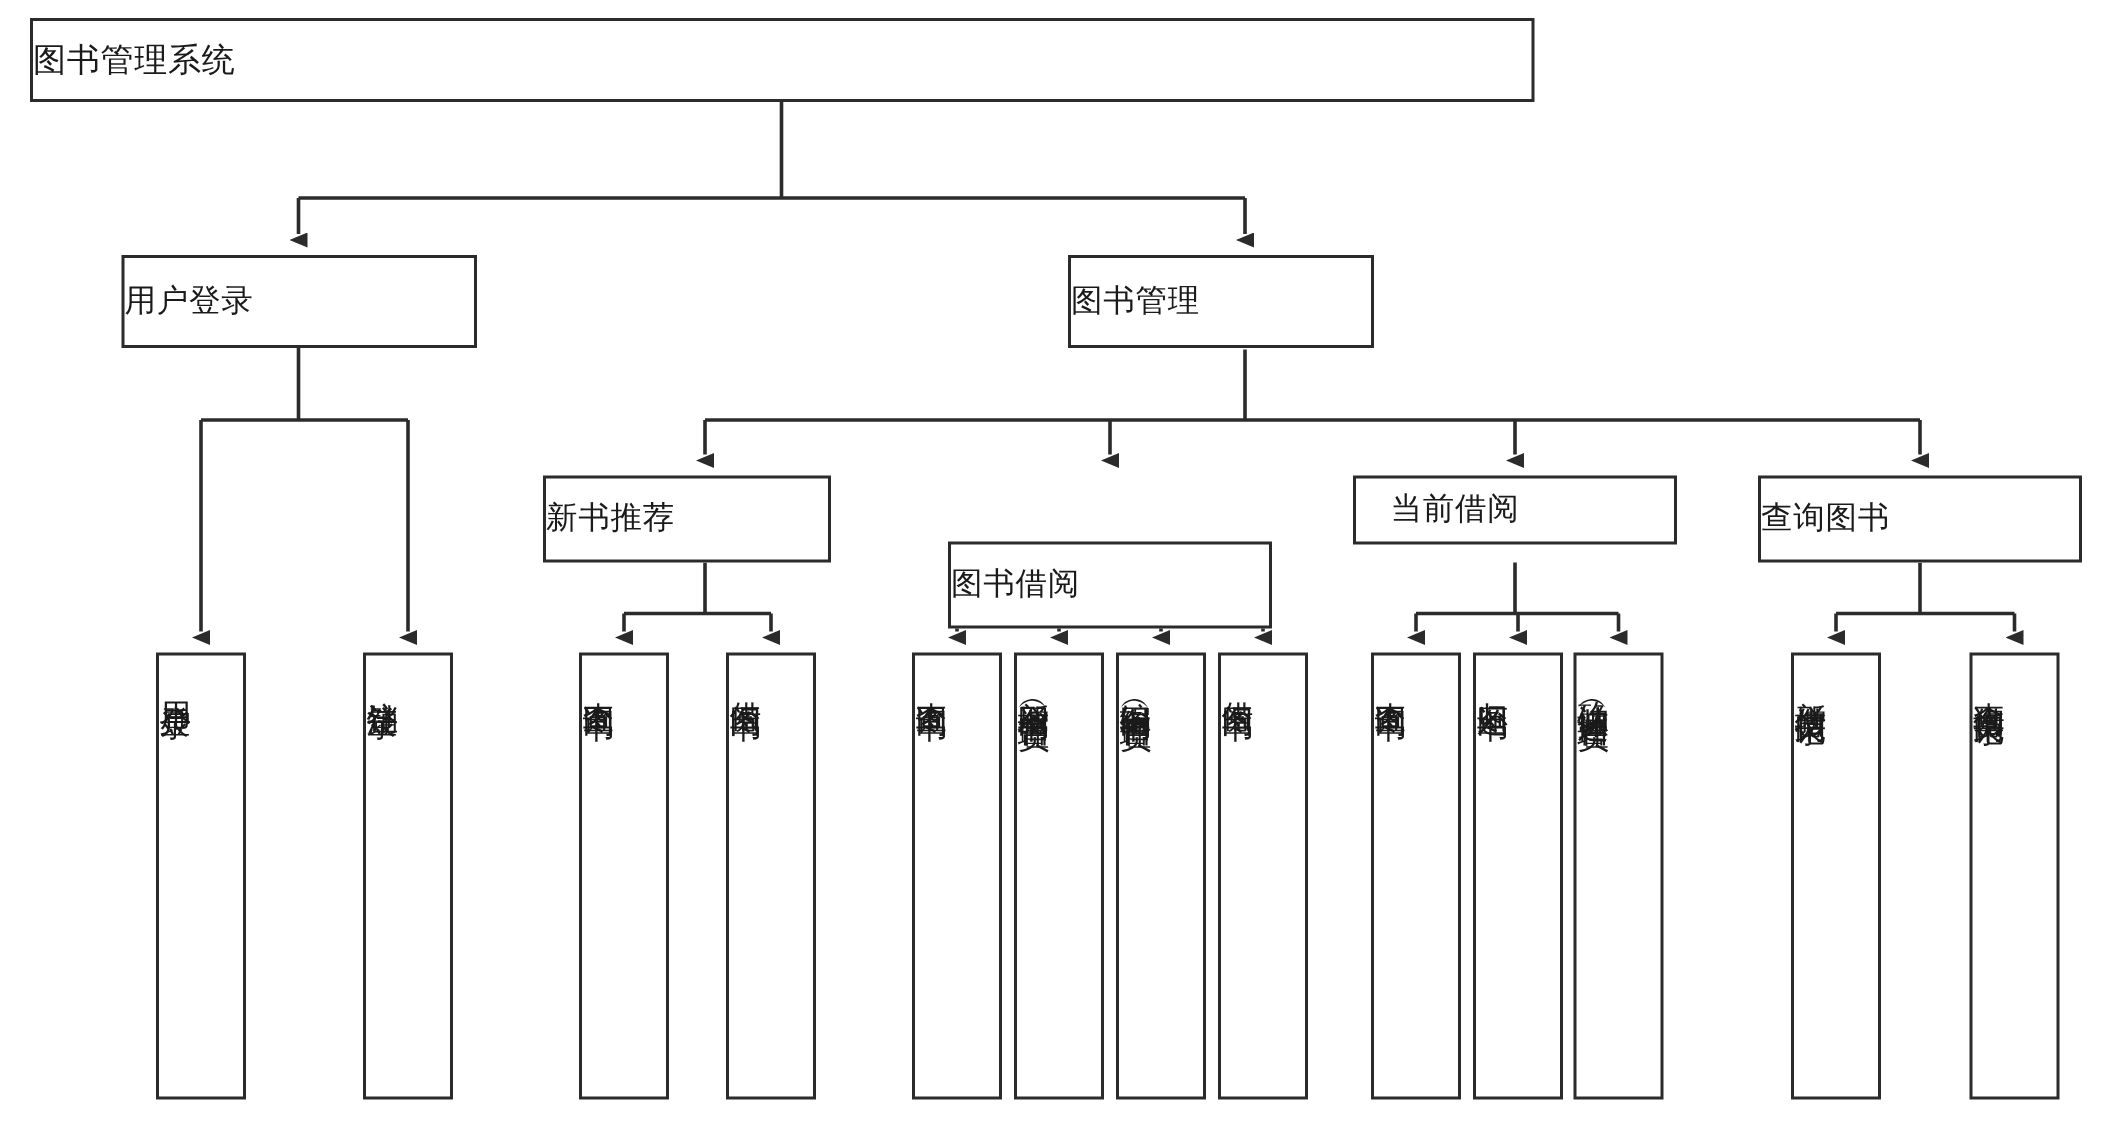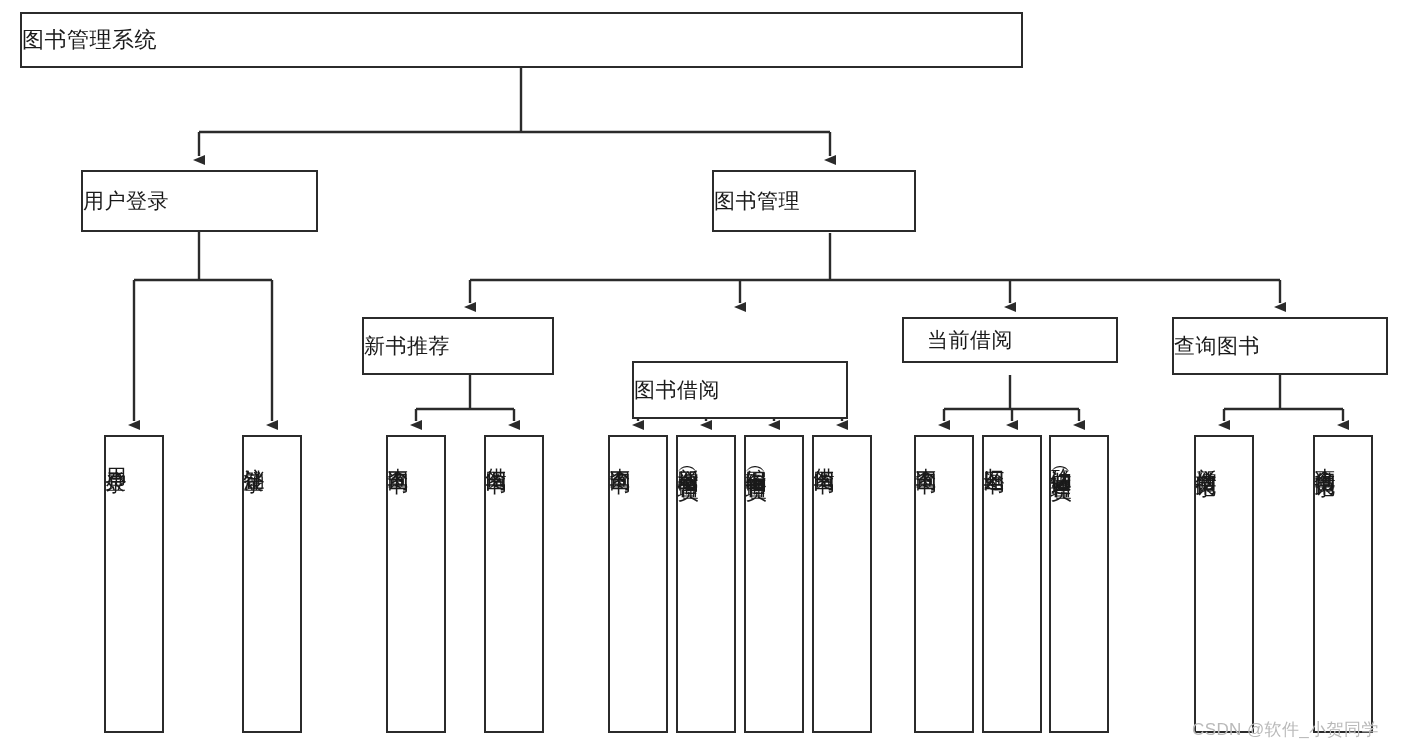--- a/index.html
+++ b/index.html
@@ -175,15 +175,14 @@
   <div class="node vert" style="left:1049px; top:435px; width:60px; height:298px;">
     <span class="label">确认归还（管理员）</span>
   </div>
   <div class="node vert" style="left:1194px; top:435px; width:60px; height:298px;">
     <span class="label">新增借阅记录</span>
   </div>
   <div class="node vert" style="left:1313px; top:435px; width:60px; height:298px;">
     <span class="label">查询借阅记录</span>
   </div>
 
-  <div class="watermark" style="left:1192px; top:718px;">CSDN @软件_小贺同学</div>
 
 </div>
 
 </body></html>

